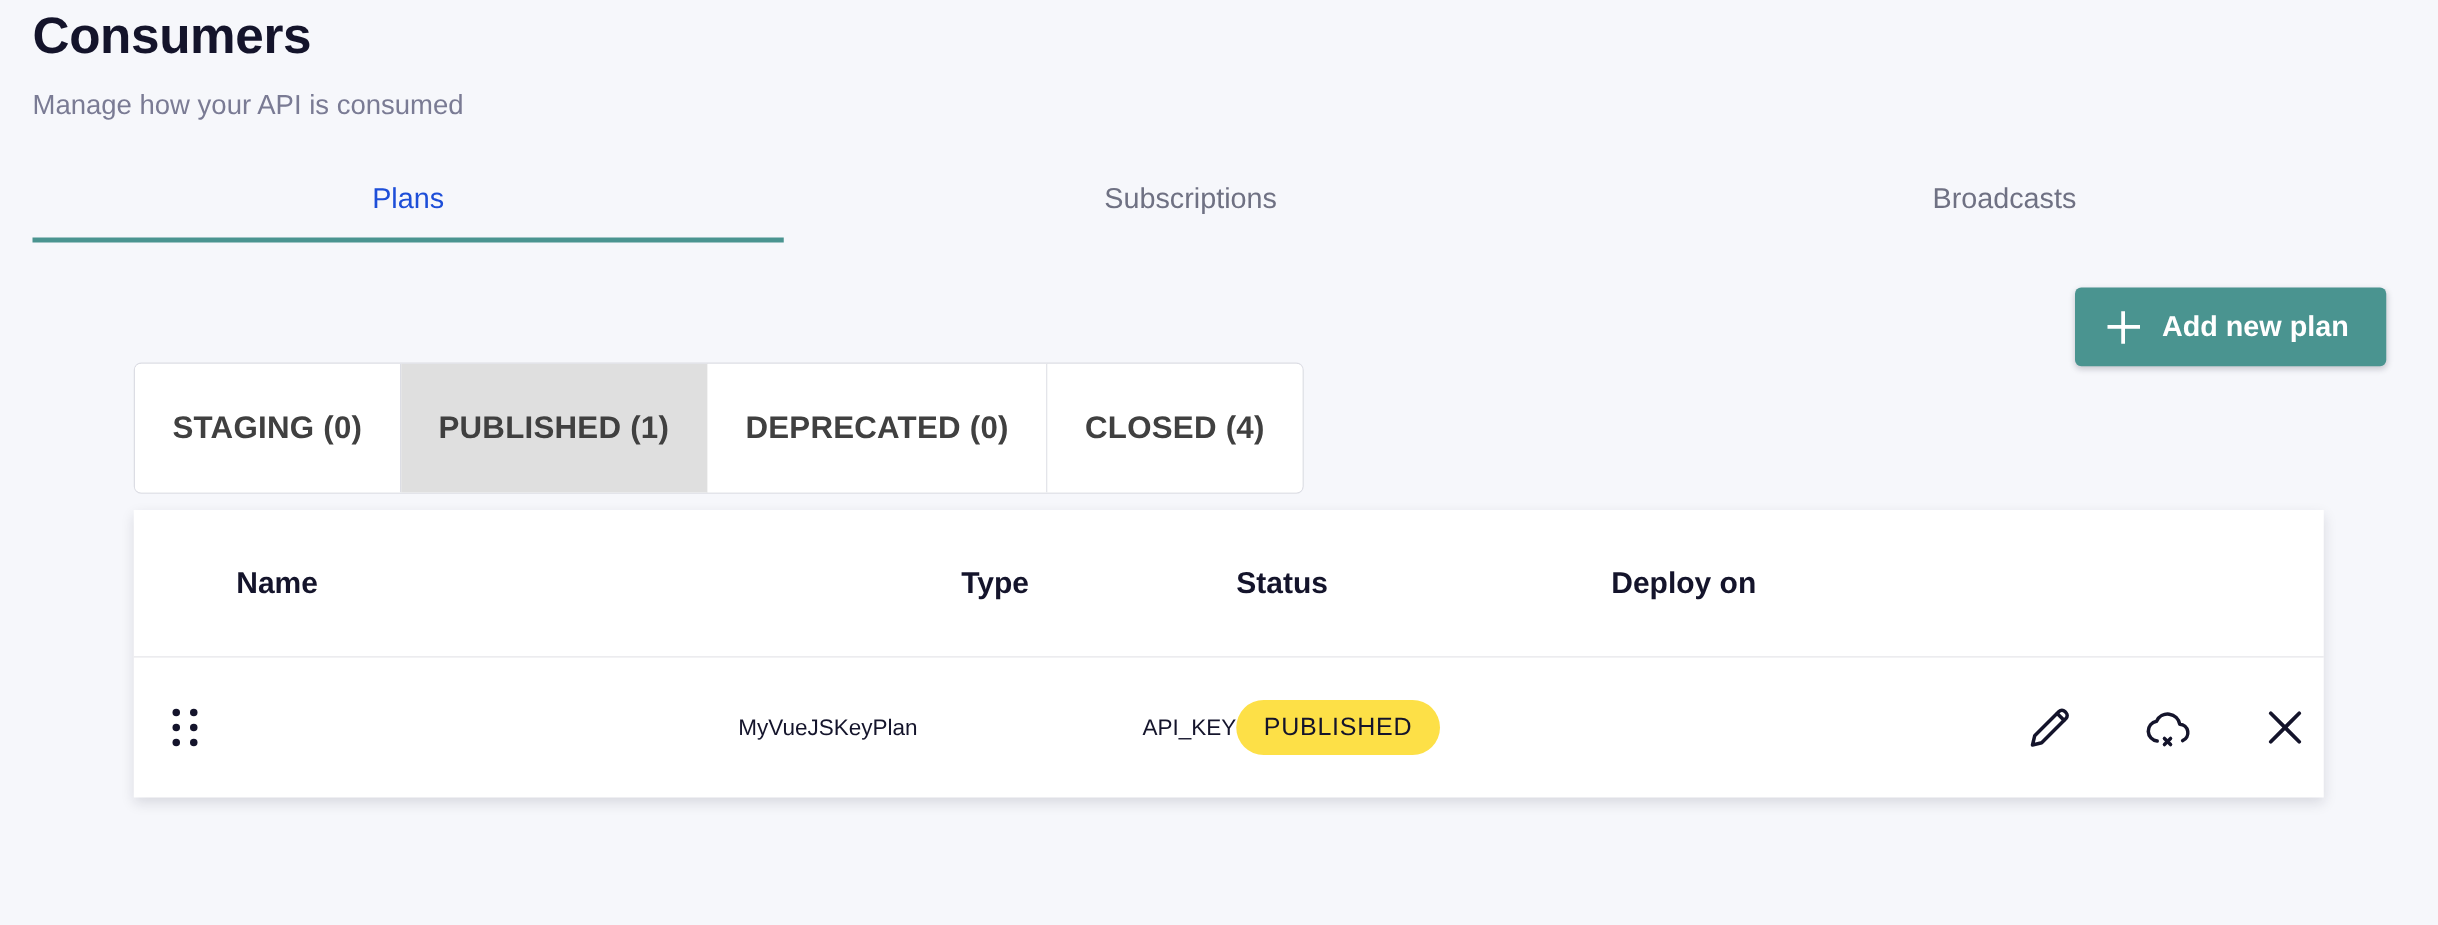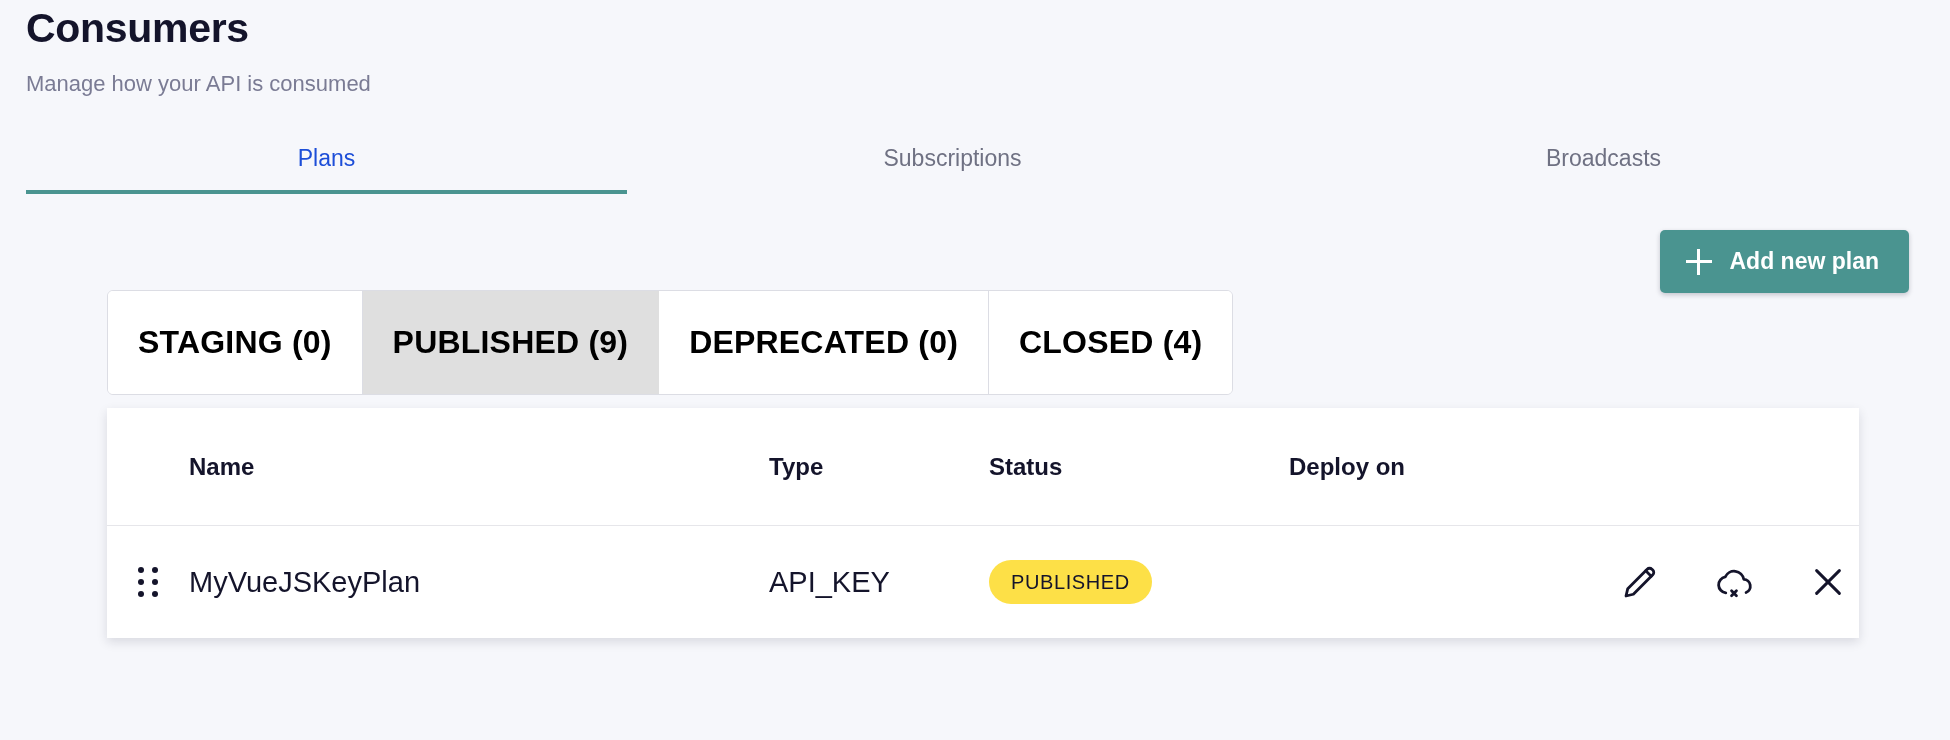--- a/index.html
+++ b/index.html
@@ -120,24 +120,24 @@
     border-radius: 6px;
     overflow: hidden;
     background: #ffffff;
     height: 105px;
   }
   .filter-btn {
     display: flex;
     align-items: center;
     justify-content: center;
     padding: 0 30px;
-    font-size: 32px;
+    font-size: 25px;
     font-weight: bold;
     letter-spacing: 0.2px;
-    color: #000000;
+    color: #404040;
     background: #ffffff;
     border: none;
     border-right: 1px solid #dcdde4;
     font-family: "Liberation Sans", sans-serif;
     cursor: pointer;
     white-space: nowrap;
   }
   .filter-btn:last-child { border-right: none; }
   .filter-btn.active {
     background: #dfdfdf;
@@ -166,23 +166,24 @@
   .col-status { width: 300px; flex: 0 0 300px; }
   .col-deploy { width: 330px; flex: 0 0 330px; }
   .col-actions{ flex: 1 1 auto; display: flex; align-items: center; justify-content: flex-end; gap: 52px; padding-right: 48px; }
 
   .th {
     font-size: 24px;
     font-weight: bold;
     color: #14142b;
   }
   .td {
-    font-size: 29px;
+    font-size: 18px;
     color: #14142b;
     font-weight: normal;
+    text-align: right;
   }
 
   
   .drag-handle {
     display: grid;
     grid-template-columns: repeat(2, 6px);
     grid-template-rows: repeat(3, 6px);
     gap: 6px 8px;
     cursor: grab;
   }
@@ -247,21 +248,21 @@
       <span>Add new plan</span>
     </button>
   </div>
 
   
   <div class="filter-group">
     <button class="filter-btn">
       <span>STAGING (0)</span>
     </button>
     <button class="filter-btn active">
-      <span>PUBLISHED (9)</span>
+      <span>PUBLISHED (1)</span>
     </button>
     <button class="filter-btn">
       <span>DEPRECATED (0)</span>
     </button>
     <button class="filter-btn">
       <span>CLOSED (4)</span>
     </button>
   </div>
 
   

